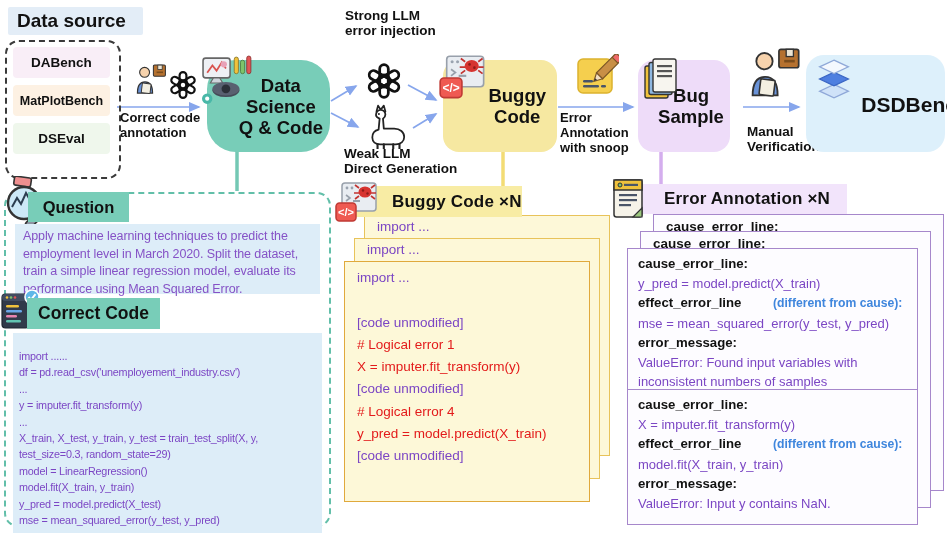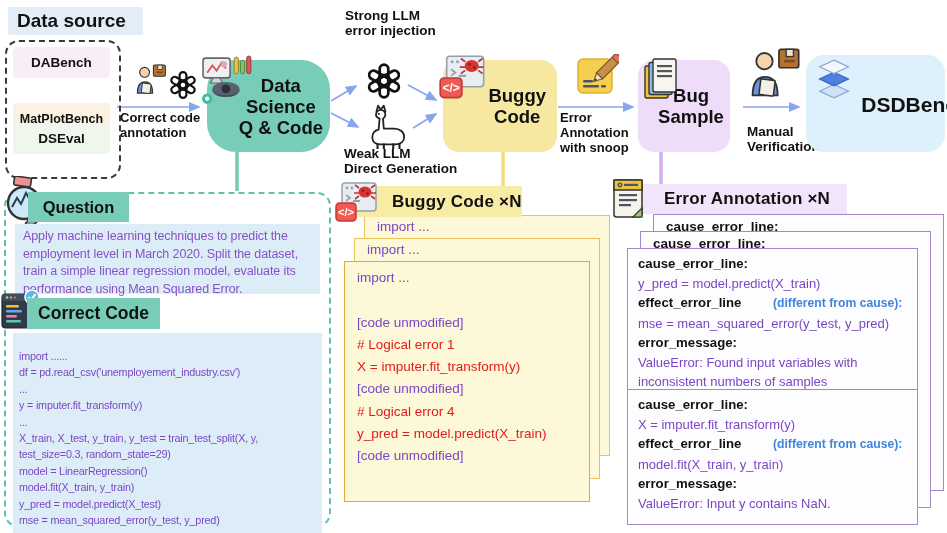--- a/index.html
+++ b/index.html
@@ -73,21 +73,21 @@
     </g>
     <path d="M237 151 V191" stroke="#74c8b4" stroke-width="3.5"></path>
     <path d="M503 151 V186" stroke="#f3dc74" stroke-width="3.5"></path>
     <path d="M661 151 V184" stroke="#d4aeee" stroke-width="3.5"></path>
   </svg>
 
   <div class="abs ds-title">Data source</div>
 
   <div class="abs src-panel"></div>
   <div class="abs src-item" style="top:47px;background:#f9eef7;">DABench</div>
-  <div class="abs src-item" style="top:85px;background:#fdf1e3;font-size:12.5px;margin-top:18px;">MatPlotBench</div>
+  <div class="abs src-item" style="top:85px;background:#fdf1e3;font-size:12.5px;">MatPlotBench</div>
   <div class="abs src-item" style="top:123px;background:#eff7ec;">DSEval</div>
 
   <div class="abs" style="left:135px;top:64px;width:32px;height:31px;">
     <svg viewBox="0 0 40 38" width="32" height="31">
       <rect x="23" y="1" width="15" height="14" rx="1.5" fill="#b5712f" stroke="#333" stroke-width="1.3"></rect>
       <rect x="28.5" y="1" width="5.5" height="5.5" fill="#ece5d4" stroke="#333" stroke-width="1"></rect>
       <rect x="27" y="9" width="8" height="2" fill="#7a4c1c"></rect>
       <circle cx="12" cy="10" r="6.2" fill="#f7d3ad" stroke="#333" stroke-width="1.4"></circle>
       <path d="M3 36 C3 26 7 22 12.5 22 C18 22 22 26 22 36 Z" fill="#6a93d8" stroke="#333" stroke-width="1.4"></path>
       <g transform="rotate(7 14 30)">

